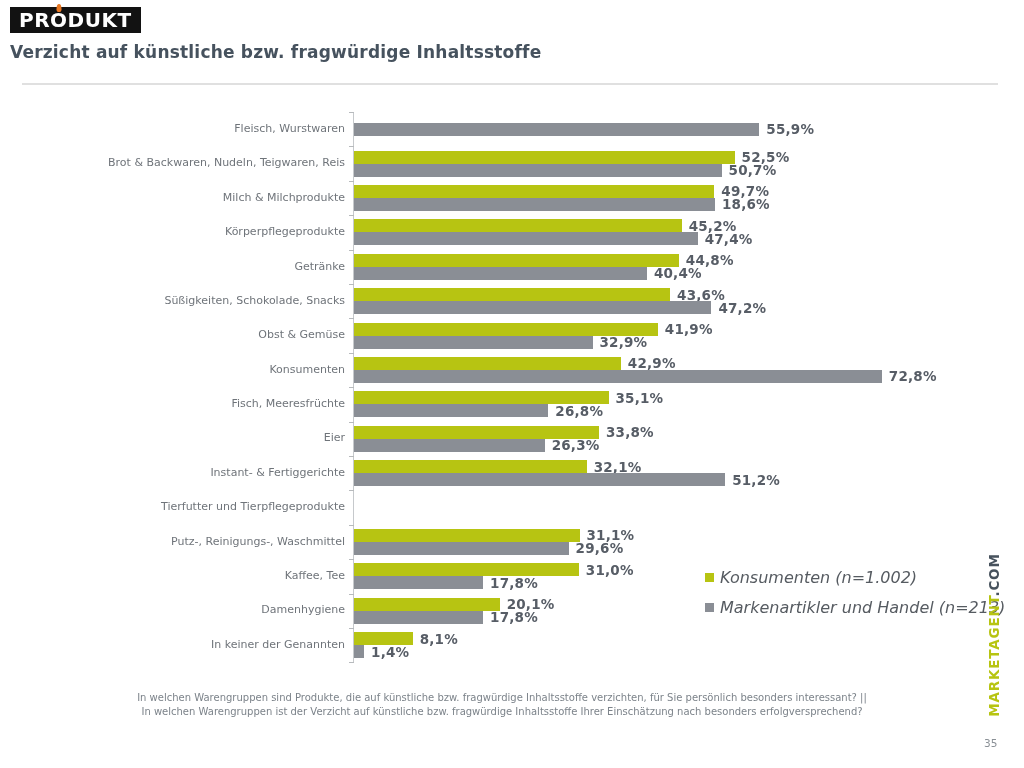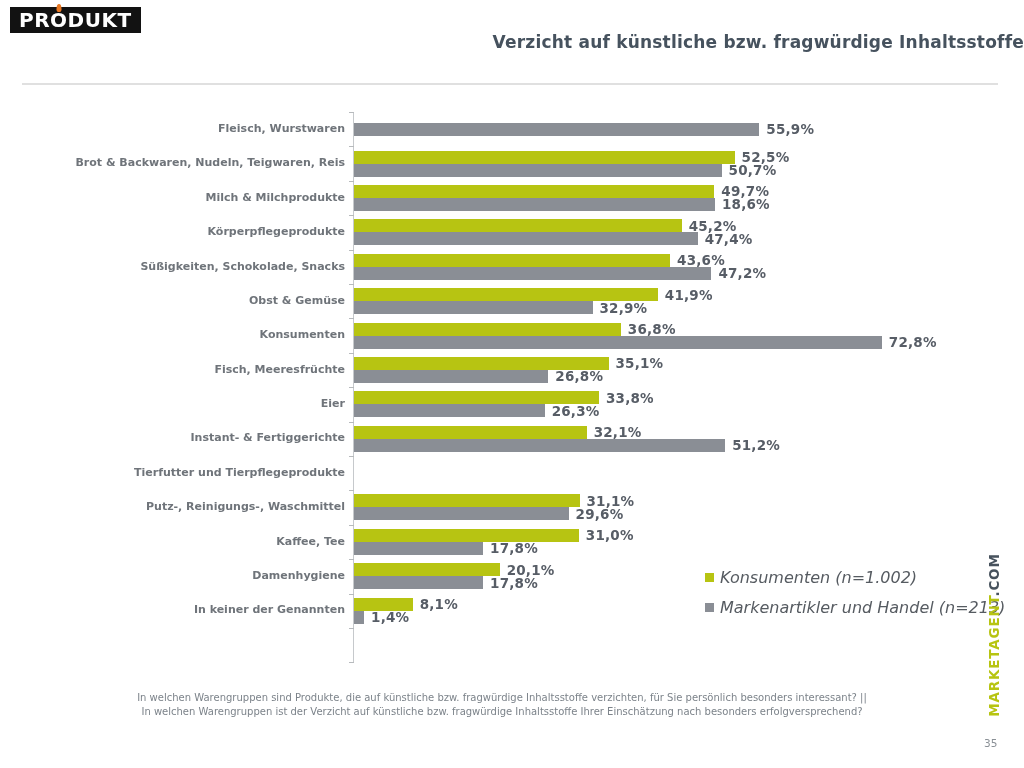--- a/index.html
+++ b/index.html
@@ -16,37 +16,37 @@
     font-weight:bold; font-size:20px; letter-spacing:0.5px;
   }
   .logo-o { position:relative; display:inline-block; }
   .flame {
     position:absolute; left:50%; top:-4px; transform:translateX(-50%);
     width:5px; height:8px; background:#e87722;
     border-radius:50% 50% 45% 45% / 65% 65% 35% 35%;
   }
   
   .title {
-    position:absolute; left:0; right:0; top:32px; margin:0;
-    text-align:right; font-size:17px; font-weight:bold;
+    position:absolute; left:0; right:0; top:32px; margin:10px;
+    text-align:left; font-size:17px; font-weight:bold;
     color:#46525e; letter-spacing:0.2px;
   }
   .divider {
     position:absolute; left:22px; width:976px; top:83px; height:2px;
     background:#e0e0e0;
   }
   
   .chart { position:absolute; left:8px; top:112px; width:960px; height:551px; }
   .axis  { position:absolute; left:345px; top:0; height:551px; width:1px; background:#c6c9cc; }
   .tick  { position:absolute; left:341px; width:5px; height:1px; background:#b7babd; }
   .row   { display:flex; height:34.4px; }
   .cat-label {
     width:337px; padding-right:8px; box-sizing:content-box;
     display:flex; align-items:center; justify-content:flex-end;
-    text-align:right; font-size:11px; line-height:12.5px; color:#6f747a;font-weight:bold;
+    text-align:right; font-size:11px; line-height:12.5px; color:#6f747a;
   }
   .bars { margin-left:1px; width:610px; display:flex; flex-direction:column; justify-content:center; }
   .bar-line { display:flex; align-items:center; height:13px; }
   .bar { height:13px; flex:0 0 auto; }
   .bar-value {
     margin-left:7px; font-size:13.5px; font-weight:bold;
     color:#575d66; white-space:nowrap; letter-spacing:0.2px;
   }
   
   .legend { position:absolute; left:705px; top:570px; }
@@ -128,20 +128,33 @@
             <div class="bar consumer" style="background: rgb(183, 196, 18); width: 327.7px;"></div>
             <span class="bar-value">45,2%</span>
           </div>
           <div class="bar-line">
             <div class="bar trade" style="background: rgb(138, 142, 149); width: 343.7px;"></div>
             <span class="bar-value">47,4%</span>
           </div>
         </div>
       </div>
       <div class="row">
+        <div class="cat-label">Getränke</div>
+        <div class="bars">
+          <div class="bar-line">
+            <div class="bar consumer" style="background: rgb(183, 196, 18); width: 324.8px;"></div>
+            <span class="bar-value">44,8%</span>
+          </div>
+          <div class="bar-line">
+            <div class="bar trade" style="background: rgb(138, 142, 149); width: 292.9px;"></div>
+            <span class="bar-value">40,4%</span>
+          </div>
+        </div>
+      </div>
+      <div class="row">
         <div class="cat-label">Süßigkeiten, Schokolade, Snacks</div>
         <div class="bars">
           <div class="bar-line">
             <div class="bar consumer" style="background: rgb(183, 196, 18); width: 316.1px;"></div>
             <span class="bar-value">43,6%</span>
           </div>
           <div class="bar-line">
             <div class="bar trade" style="background: rgb(138, 142, 149); width: 357.4px;"></div>
             <span class="bar-value">47,2%</span>
           </div>
@@ -158,21 +171,21 @@
             <div class="bar trade" style="background: rgb(138, 142, 149); width: 238.5px;"></div>
             <span class="bar-value">32,9%</span>
           </div>
         </div>
       </div>
       <div class="row">
         <div class="cat-label">Konsumenten</div>
         <div class="bars">
           <div class="bar-line">
             <div class="bar consumer" style="background: rgb(183, 196, 18); width: 266.8px;"></div>
-            <span class="bar-value">36,8%</span>
+            <span class="bar-value">42,9%</span>
           </div>
           <div class="bar-line">
             <div class="bar trade" style="background: rgb(138, 142, 149); width: 527.8px;"></div>
             <span class="bar-value">72,8%</span>
           </div>
         </div>
       </div>
       <div class="row">
         <div class="cat-label">Fisch, Meeresfrüchte</div>
         <div class="bars">

